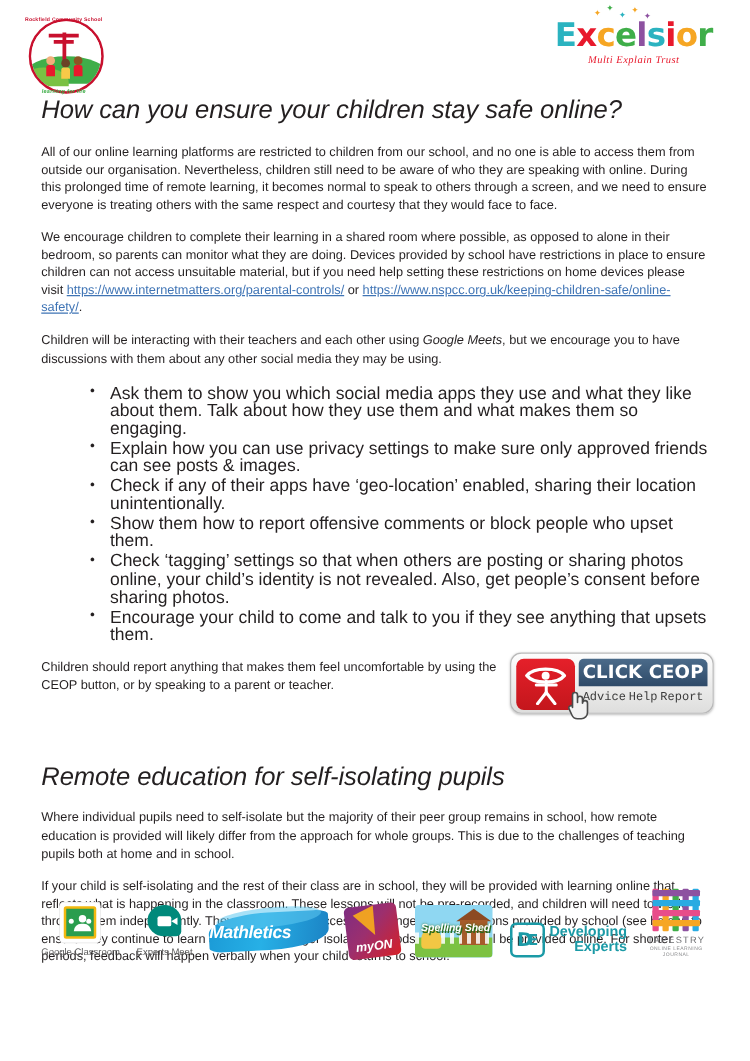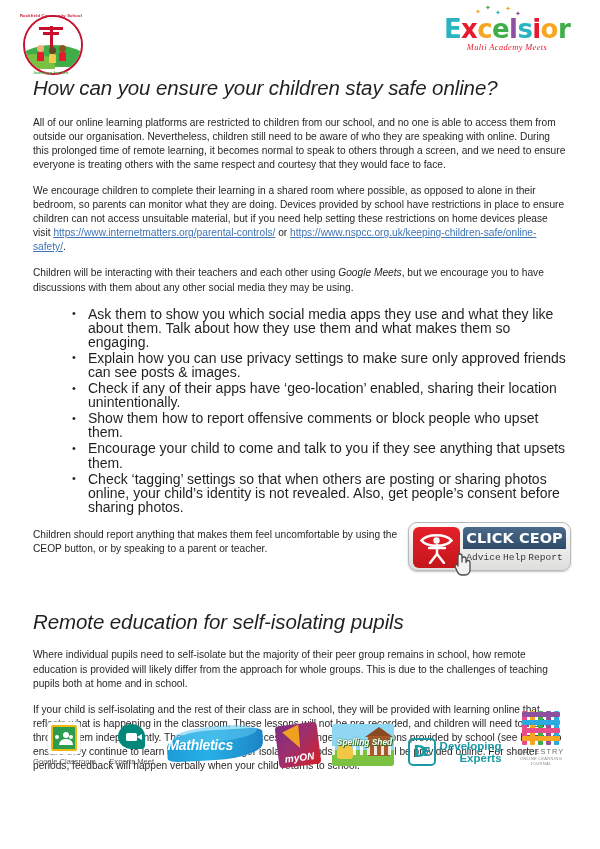--- a/index.html
+++ b/index.html
@@ -604,39 +604,39 @@
 
     <div class="trust-logo">
       <div class="trust-stars">
         <span class="star" style="left:6px;top:2px;color:#f6a623;">✦</span>
         <span class="star" style="left:16px;top:-2px;color:#3fae49;">✦</span>
         <span class="star" style="left:26px;top:3px;color:#2bb3c0;">✦</span>
         <span class="star" style="left:36px;top:-1px;color:#f6a623;">✦</span>
         <span class="star" style="left:46px;top:4px;color:#8d51a0;">✦</span>
       </div>
       <div class="trust-word"><span class="c1">E</span><span class="cx">x</span><span class="c2">c</span><span class="c3">e</span><span class="c4">l</span><span class="c5">s</span><span class="c6">i</span><span class="c7">o</span><span class="c8">r</span></div>
-      <div class="trust-sub">Multi Academy Meets</div>
+      <div class="trust-sub">Multi Explain Trust</div>
     </div>
   </div>
 
   <h1 class="doc-heading">How can you ensure your children stay safe online?</h1>
 
   <p class="body-text">All of our online learning platforms are restricted to children from our school, and no one is able to access them from outside our organisation. Nevertheless, children still need to be aware of who they are speaking with online. During this prolonged time of remote learning, it becomes normal to speak to others through a screen, and we need to ensure everyone is treating others with the same respect and courtesy that they would face to face.</p>
 
   <p class="body-text"><span>We encourage children to complete their learning in a shared room where possible, as opposed to alone in their bedroom, so parents can monitor what they are doing. Devices provided by school have restrictions in place to ensure children can not access unsuitable material, but if you need help setting these restrictions on home devices please visit </span><a class="link" href="#">https://www.internetmatters.org/parental-controls/</a><span> or </span><a class="link" href="#">https://www.nspcc.org.uk/keeping-children-safe/online-safety/</a><span>.</span></p>
 
   <p class="body-text"><span>Children will be interacting with their teachers and each other using </span><em>Google Meets</em><span>, but we encourage you to have discussions with them about any other social media they may be using.</span></p>
 
   <ul class="tips">
     <li>Ask them to show you which social media apps they use and what they like about them. Talk about how they use them and what makes them so engaging.</li>
     <li>Explain how you can use privacy settings to make sure only approved friends can see posts &amp; images.</li>
     <li>Check if any of their apps have ‘geo-location’ enabled, sharing their location unintentionally.</li>
     <li>Show them how to report offensive comments or block people who upset them.</li>
+    <li>Check ‘tagging’ settings so that when others are posting or sharing photos online, your child’s identity is not revealed. Also, get people’s consent before sharing photos.</li>
     <li>Encourage your child to come and talk to you if they see anything that upsets them.</li>
-    <li>Check ‘tagging’ settings so that when others are posting or sharing photos online, your child’s identity is not revealed. Also, get people’s consent before sharing photos.</li>
   </ul>
 
   <div class="ceop-row">
     <p class="body-text">Children should report anything that makes them feel uncomfortable by using the CEOP button, or by speaking to a parent or teacher.</p>
 
     <div class="ceop-button">
       <div class="ceop-icon">
         <div class="ceop-eye-outer">
           <svg viewBox="0 0 33 15" width="33" height="15" aria-hidden="true">
             <path d="M1.5 7.5 C7 0.5, 26 0.5, 31.5 7.5 C26 14.5, 7 14.5, 1.5 7.5 Z" fill="none" stroke="#ffffff" stroke-width="2.6"></path>

